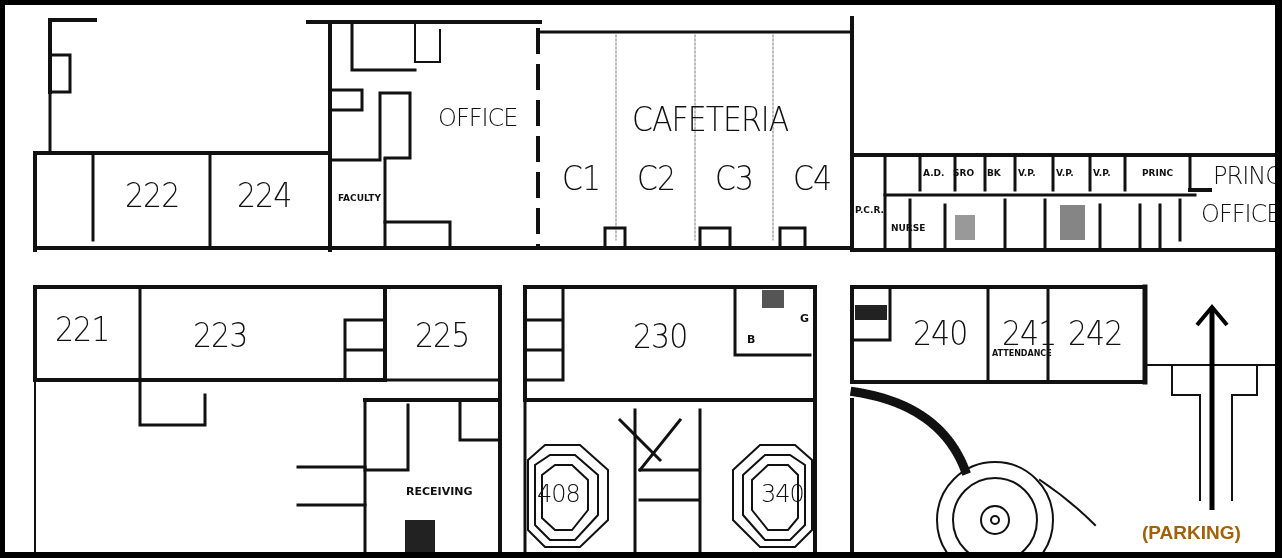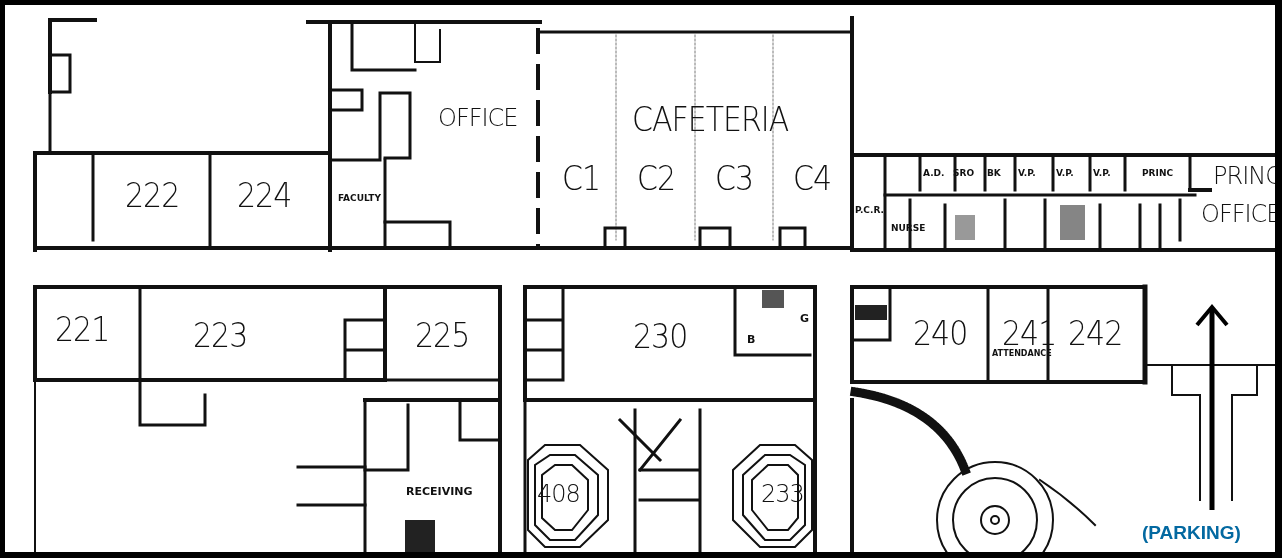--- a/index.html
+++ b/index.html
@@ -5,21 +5,21 @@
   html, body { margin: 0; padding: 0; background: #000; }
   body { width: 1282px; height: 558px; overflow: hidden; font-family: "Liberation Sans", sans-serif; }
   .frame { position: absolute; left: 0; top: 0; width: 1282px; height: 558px; background: #000; }
   .sheet { position: absolute; left: 5px; top: 5px; width: 1270px; height: 547px; background: #fff; overflow: hidden; }
   svg { position: absolute; left: 0; top: 0; }
   .lbl { position: absolute; font-family: "DejaVu Sans", sans-serif; color: #111; white-space: nowrap; letter-spacing: -1px; font-weight: 300; }
   .big { font-size: 30px; transform: scaleY(1.15); }
   .med { font-size: 24px; }
   .sm { font-size: 11px; letter-spacing: 0; font-weight: 700; }
   .xs { font-size: 9px; letter-spacing: 0; font-weight: 700; }
-  .parking { position: absolute; font-family: "Liberation Sans", sans-serif; font-weight: 700; font-size: 19px; color: #0369a1; }
+  .parking { position: absolute; font-family: "Liberation Sans", sans-serif; font-weight: 700; font-size: 19px; color: #a16207; }
 </style>
 </head>
 <body>
 
 <div class="frame">
   <div class="sheet">
     <svg width="1270" height="547" viewBox="5 5 1270 547">
       <g stroke="#111" fill="none" stroke-linecap="square">
 
         <path d="M50 92 L50 20 L95 20" stroke-width="4"></path>
@@ -145,21 +145,21 @@
     <div class="lbl med" style="left:1196px;top:195px">OFFICE</div>
 
     <div class="lbl big" style="left:50px;top:306px">221</div>
     <div class="lbl big" style="left:188px;top:312px">223</div>
     <div class="lbl big" style="left:410px;top:312px">225</div>
     <div class="lbl sm" style="left:401px;top:480px">RECEIVING</div>
     <div class="lbl big" style="left:628px;top:313px">230</div>
     <div class="lbl sm" style="left:742px;top:328px">B</div>
     <div class="lbl sm" style="left:795px;top:307px">G</div>
     <div class="lbl med" style="left:532px;top:475px">408</div>
-    <div class="lbl med" style="left:756px;top:475px">233</div>
+    <div class="lbl med" style="left:756px;top:475px">340</div>
     <div class="lbl big" style="left:908px;top:310px">240</div>
     <div class="lbl big" style="left:997px;top:310px">241</div>
     <div class="lbl xs" style="left:987px;top:344px;font-size:8px">ATTENDANCE</div>
     <div class="lbl big" style="left:1063px;top:310px">242</div>
 
     <div class="parking" style="left:1137px;top:517px">(PARKING)</div>
   </div>
 </div>
 
 </body></html>

